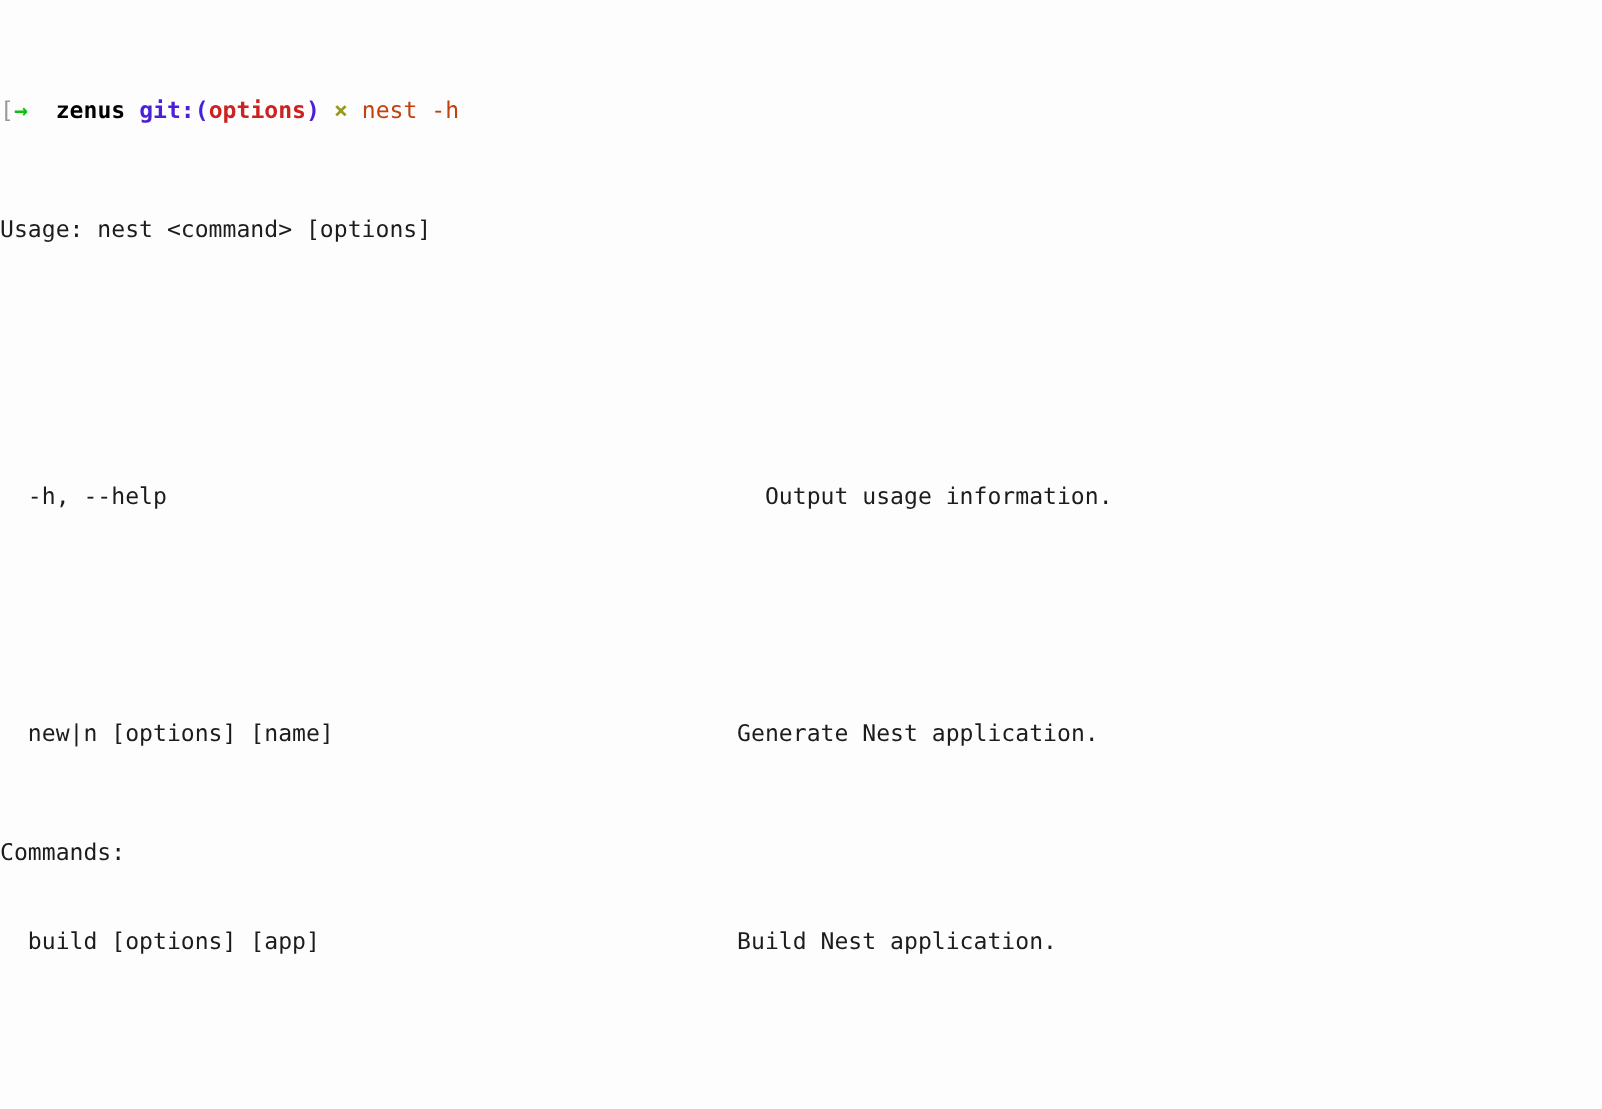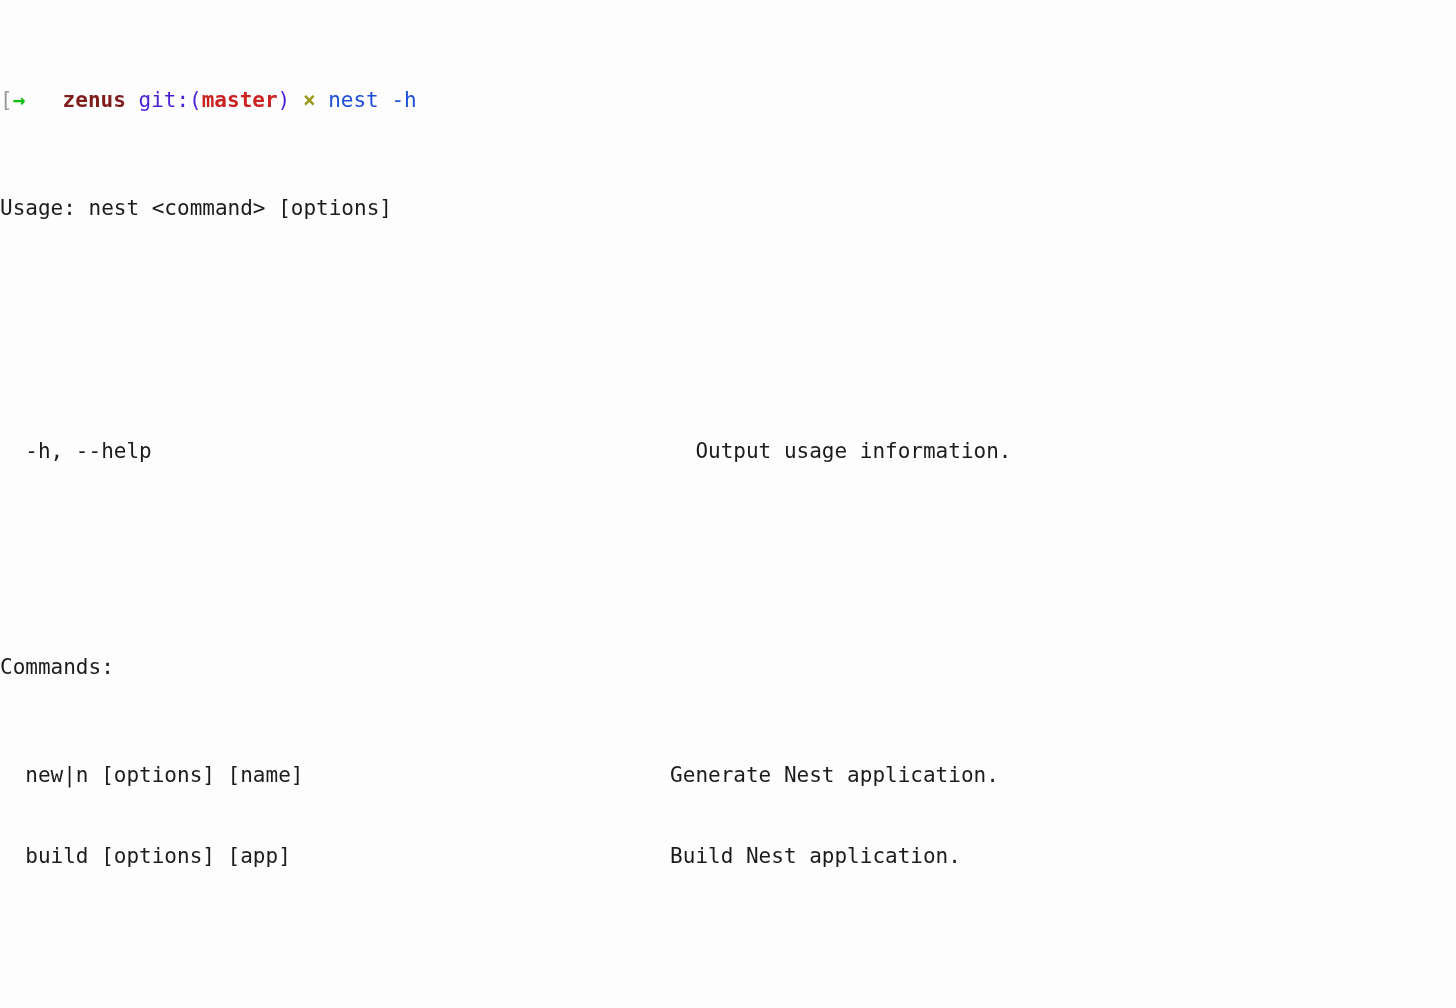--- a/index.html
+++ b/index.html
@@ -24,45 +24,45 @@
   }
   .line {
     height: 27px;
     white-space: pre;
   }
   .blank { height: 27px; }
 
   
   .c-bracket { color: #9a9a9a; }
   .c-arrow   { color: #10bf10; font-weight: bold; }
-  .c-cyan-b  { color: #7f1d1d; font-weight: bold; margin-left: 12px; }
-  .c-blue-b  { color: #4b1fd8; font-weight: normal; }
+  .c-cyan-b  { color: #000000; font-weight: bold; }
+  .c-blue-b  { color: #4b1fd8; font-weight: bold; }
   .c-red-b   { color: #cc2222; font-weight: bold; }
   .c-olive   { color: #9a9a18; font-weight: bold; }
-  .c-black   { color: #1d4ed8; }
+  .c-black   { color: #c2410c; }
 </style>
 </head>
 <body>
 
 <div class="term">
 
-  <div class="line"><span class="c-bracket">[</span><span class="c-arrow">→</span><span>  </span><span class="c-cyan-b">zenus</span><span> </span><span class="c-blue-b">git:(</span><span class="c-red-b">master</span><span class="c-blue-b">)</span><span> </span><span class="c-olive">×</span><span> </span><span class="c-black">nest -h</span></div>
+  <div class="line"><span class="c-bracket">[</span><span class="c-arrow">→</span><span>  </span><span class="c-cyan-b">zenus</span><span> </span><span class="c-blue-b">git:(</span><span class="c-red-b">options</span><span class="c-blue-b">)</span><span> </span><span class="c-olive">×</span><span> </span><span class="c-black">nest -h</span></div>
 
   <div class="line">Usage: nest &lt;command&gt; [options]</div>
 
   <div class="blank"></div>
 
 
   <div class="line"><span>  -h, --help</span><span>                                           </span><span>Output usage information.</span></div>
 
   <div class="blank"></div>
 
+  <div class="line"><span>  new|n [options] [name]</span><span>                             </span><span>Generate Nest application.</span></div>
+
   <div class="line">Commands:</div>
-
-  <div class="line"><span>  new|n [options] [name]</span><span>                             </span><span>Generate Nest application.</span></div>
   <div class="line"><span>  build [options] [app]</span><span>                              </span><span>Build Nest application.</span></div>
   
   
   
   
 
   
 
   
 

